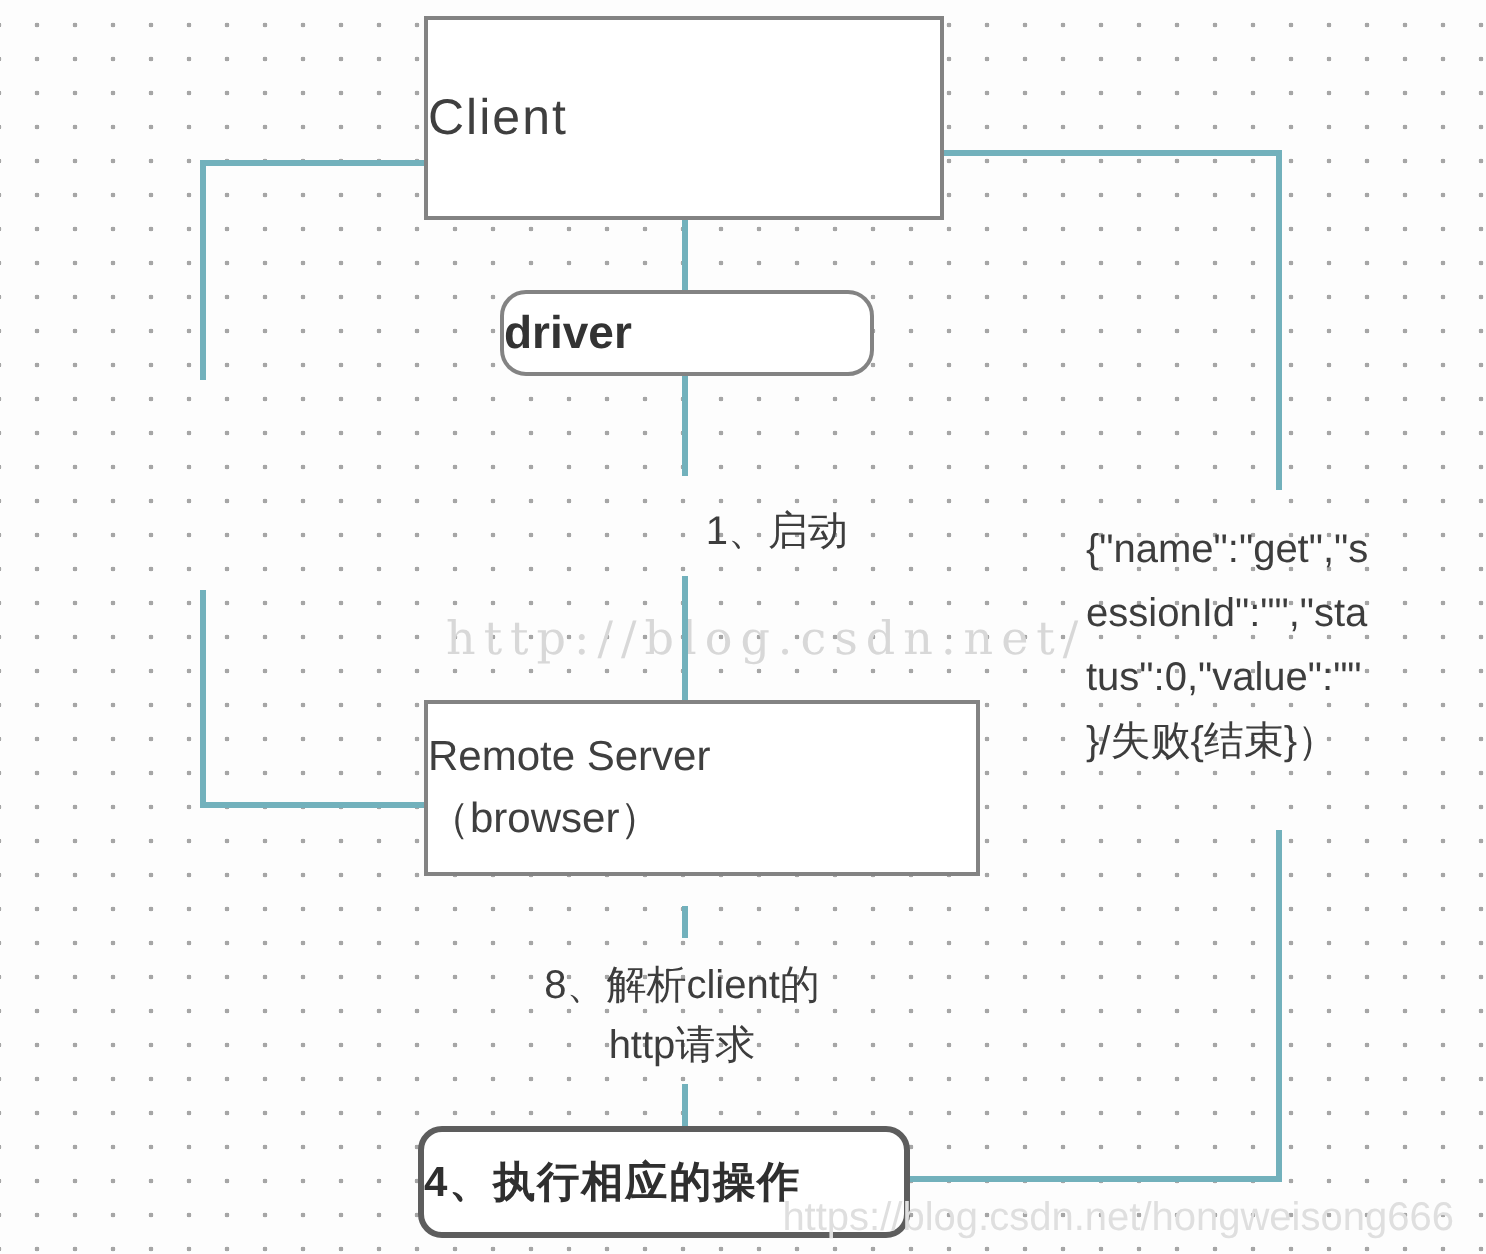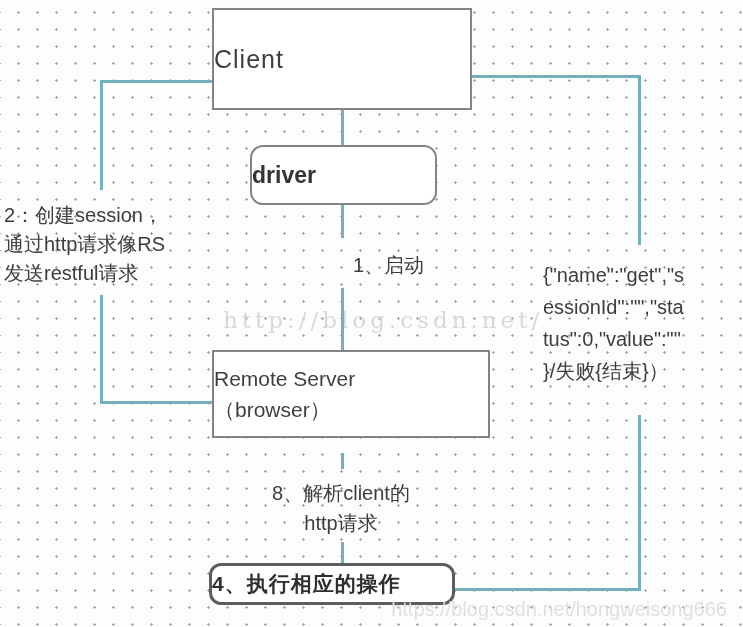--- a/index.html
+++ b/index.html
@@ -21,23 +21,23 @@
     background: #ffffff;
     border: 2px solid #838383;
     display: flex;
     flex-direction: column;
     align-items: flex-start;
     justify-content: center;
     text-align: center;
     z-index: 3;
   }
   .box-client   { left: 212px; top: 8px;   width: 260px; height: 102px; font-size: 25px; letter-spacing: 1px; color: #3f3f3f; }
-  .box-driver   { left: 250px; top: 145px; width: 187px; height: 60px;  border-radius: 13px; font-size: 23px; font-weight: bold; color: #333; }
+  .box-driver   { left: 250px; top: 145px; width: 187px; height: 43px;  border-radius: 13px; font-size: 23px; font-weight: bold; color: #333; }
   .box-remote   { left: 212px; top: 350px; width: 278px; height: 88px; font-size: 21px; line-height: 31px; color: #3f3f3f; }
-  .box-step4    { left: 209px; top: 563px; width: 246px; height: 42px;  border-radius: 12px; border: 3px solid #5d5d5d; font-size: 21px; font-weight: bold; letter-spacing: 1px; color: #2f2f2f; }
+  .box-step4    { left: 209px; top: 563px; width: 246px; height: 56px;  border-radius: 12px; border: 3px solid #5d5d5d; font-size: 21px; font-weight: bold; letter-spacing: 1px; color: #2f2f2f; }
   .line { position: absolute; background: #72b1bc; z-index: 2; }
   .hline { height: 3px; }
   .vline { width: 3px; }
   .label { position: absolute; z-index: 2; font-size: 20px; color: #3d3d3d; }
   .label-step2 { left: 4px;   top: 201px; line-height: 29px; }
   .label-step1 { left: 260px; top: 252px; width: 164px; text-align: right; }
   .label-step5 { left: 543px; top: 259px; width: 200px; line-height: 32px; }
   .label-step3 { left: 230px; top: 478px; width: 222px; text-align: center; line-height: 30px; }
   .wm-center {
     position: absolute; left: 223px; top: 307px; z-index: 1;
@@ -84,25 +84,20 @@
 
   <div class="box box-remote">
     <span>Remote Server</span>
     <span>（browser）</span>
   </div>
 
   <div class="box box-step4">
     <span>4、执行相应的操作</span>
   </div>
 
-  <div class="label label-step2">
-    <div>2：创建session，</div>
-    <div>通过http请求像RS</div>
-    <div>发送restful请求</div>
-  </div>
 
   <div class="label label-step1">1、启动</div>
 
   <div class="label label-step5">
     <div>{"name":"get","s</div>
     <div>essionId":"","sta</div>
     <div>tus":0,"value":""</div>
     <div>}/失败{结束}）</div>
   </div>
 

